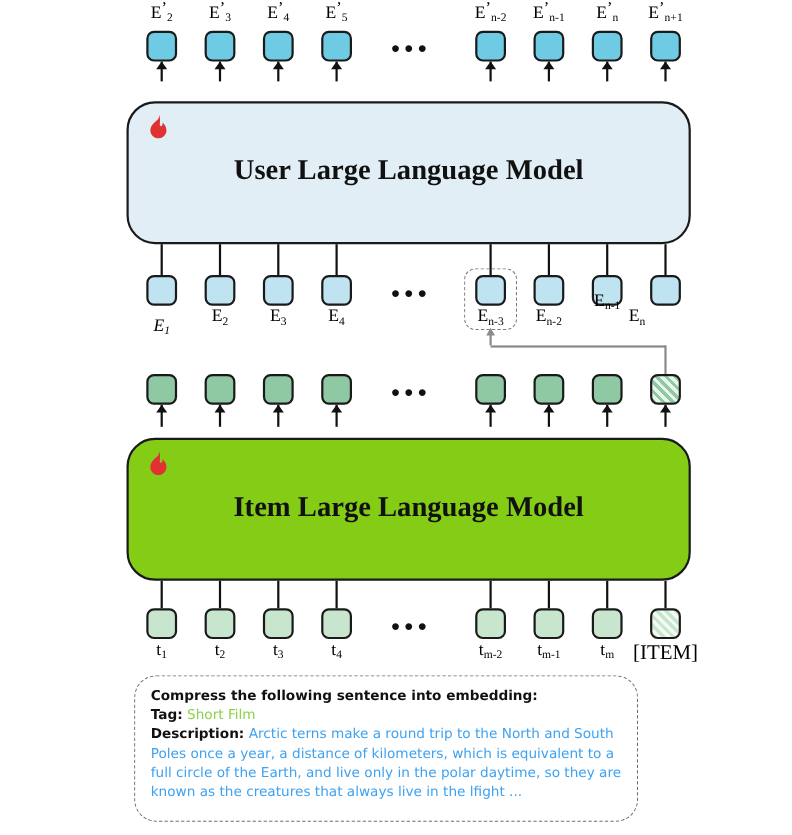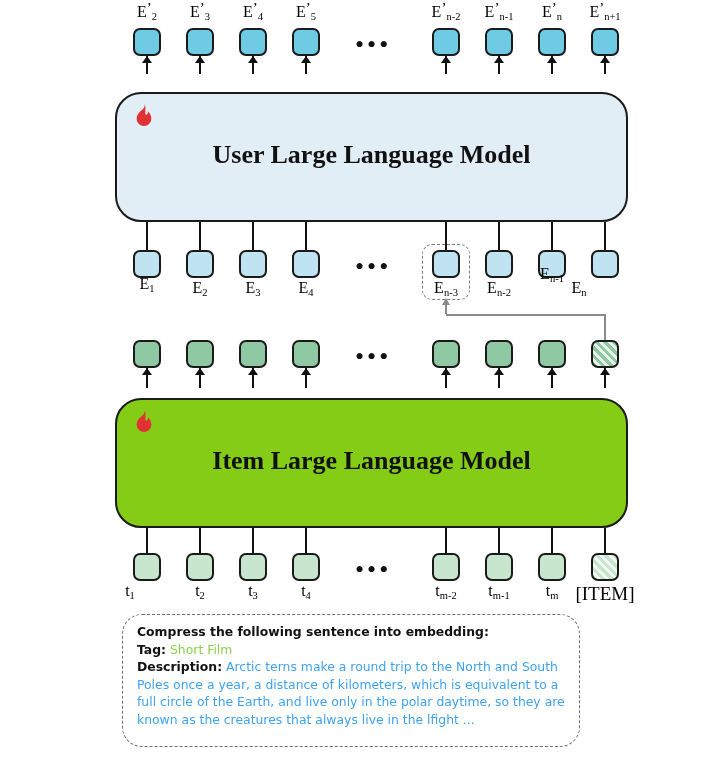--- a/index.html
+++ b/index.html
@@ -108,21 +108,21 @@
     <div class="arrow-up" style="left: 600px; top: 55.5px;"></div>
     <div class="dots" style="left: 355px; top: 32px;">•••</div>
     <div class="model user" style="left: 115px; top: 92px; width: 513px; height: 130px;">
       <svg viewBox="0 0 24 30" class="flame" style="left: 18px; top: 10px;">
         <path d="M13.2 0 C13.2 6 9.5 7.5 6.4 10.6 C3.2 13.8 2 17 2 19.8 C2 25.4 6.6 30 12 30 C17.4 30 22 25.4 22 19.8 C22 16 20 12.6 17.2 10 C17.6 13 16.4 14.6 15.2 14.6 C14 14.6 13.6 13.4 13.8 11.4 C14.2 7.4 14 3.2 13.2 0 Z" fill="#E03232"></path>
       </svg>
       <div class="title" style="top: 46px;">User Large Language Model</div>
     </div>
     <div class="vline" style="left: 145.9px; top: 222px; height: 28px;"></div>
     <div class="cell blue-light" style="left: 133px; top: 250px;"></div>
-    <div class="lbl" style="left: 117px; top: 276px; width: 60px;">E<sub>1</sub></div>
+    <div class="lbl" style="left: 117px; top: 289px; width: 60px; font-style: italic;">E<sub>1</sub></div>
     <div class="vline" style="left: 198.9px; top: 222px; height: 28px;"></div>
     <div class="cell blue-light" style="left: 186px; top: 250px;"></div>
     <div class="lbl" style="left: 170px; top: 280px; width: 60px;">E<sub>2</sub></div>
     <div class="vline" style="left: 251.9px; top: 222px; height: 28px;"></div>
     <div class="cell blue-light" style="left: 239px; top: 250px;"></div>
     <div class="lbl" style="left: 223px; top: 280px; width: 60px;">E<sub>3</sub></div>
     <div class="vline" style="left: 304.9px; top: 222px; height: 28px;"></div>
     <div class="cell blue-light" style="left: 292px; top: 250px;"></div>
     <div class="lbl" style="left: 276px; top: 280px; width: 60px;">E<sub>4</sub></div>
     <div class="vline" style="left: 444.9px; top: 222px; height: 28px;"></div>
@@ -169,21 +169,21 @@
     <div class="gconn" style="left: 445.1px; top: 304px; width: 1.8px; height: 10px;"></div>
     <div class="garrow" style="left: 441.5px; top: 298px;"></div>
     <div class="model item" style="left: 115px; top: 398px; width: 513px; height: 130px;">
       <svg viewBox="0 0 24 30" class="flame" style="left: 18px; top: 10px;">
         <path d="M13.2 0 C13.2 6 9.5 7.5 6.4 10.6 C3.2 13.8 2 17 2 19.8 C2 25.4 6.6 30 12 30 C17.4 30 22 25.4 22 19.8 C22 16 20 12.6 17.2 10 C17.6 13 16.4 14.6 15.2 14.6 C14 14.6 13.6 13.4 13.8 11.4 C14.2 7.4 14 3.2 13.2 0 Z" fill="#E03232"></path>
       </svg>
       <div class="title" style="top: 46px;">Item Large Language Model</div>
     </div>
     <div class="vline" style="left: 145.9px; top: 528px; height: 25px;"></div>
     <div class="cell green-light" style="left: 133px; top: 553px;"></div>
-    <div class="lbl" style="left: 100px; top: 583px; width: 60px;">t<sub>1</sub></div>
+    <div class="lbl" style="left: 117px; top: 583px; width: 60px;">t<sub>1</sub></div>
     <div class="vline" style="left: 198.9px; top: 528px; height: 25px;"></div>
     <div class="cell green-light" style="left: 186px; top: 553px;"></div>
     <div class="lbl" style="left: 170px; top: 583px; width: 60px;">t<sub>2</sub></div>
     <div class="vline" style="left: 251.9px; top: 528px; height: 25px;"></div>
     <div class="cell green-light" style="left: 239px; top: 553px;"></div>
     <div class="lbl" style="left: 223px; top: 583px; width: 60px;">t<sub>3</sub></div>
     <div class="vline" style="left: 304.9px; top: 528px; height: 25px;"></div>
     <div class="cell green-light" style="left: 292px; top: 553px;"></div>
     <div class="lbl" style="left: 276px; top: 583px; width: 60px;">t<sub>4</sub></div>
     <div class="vline" style="left: 444.9px; top: 528px; height: 25px;"></div>

